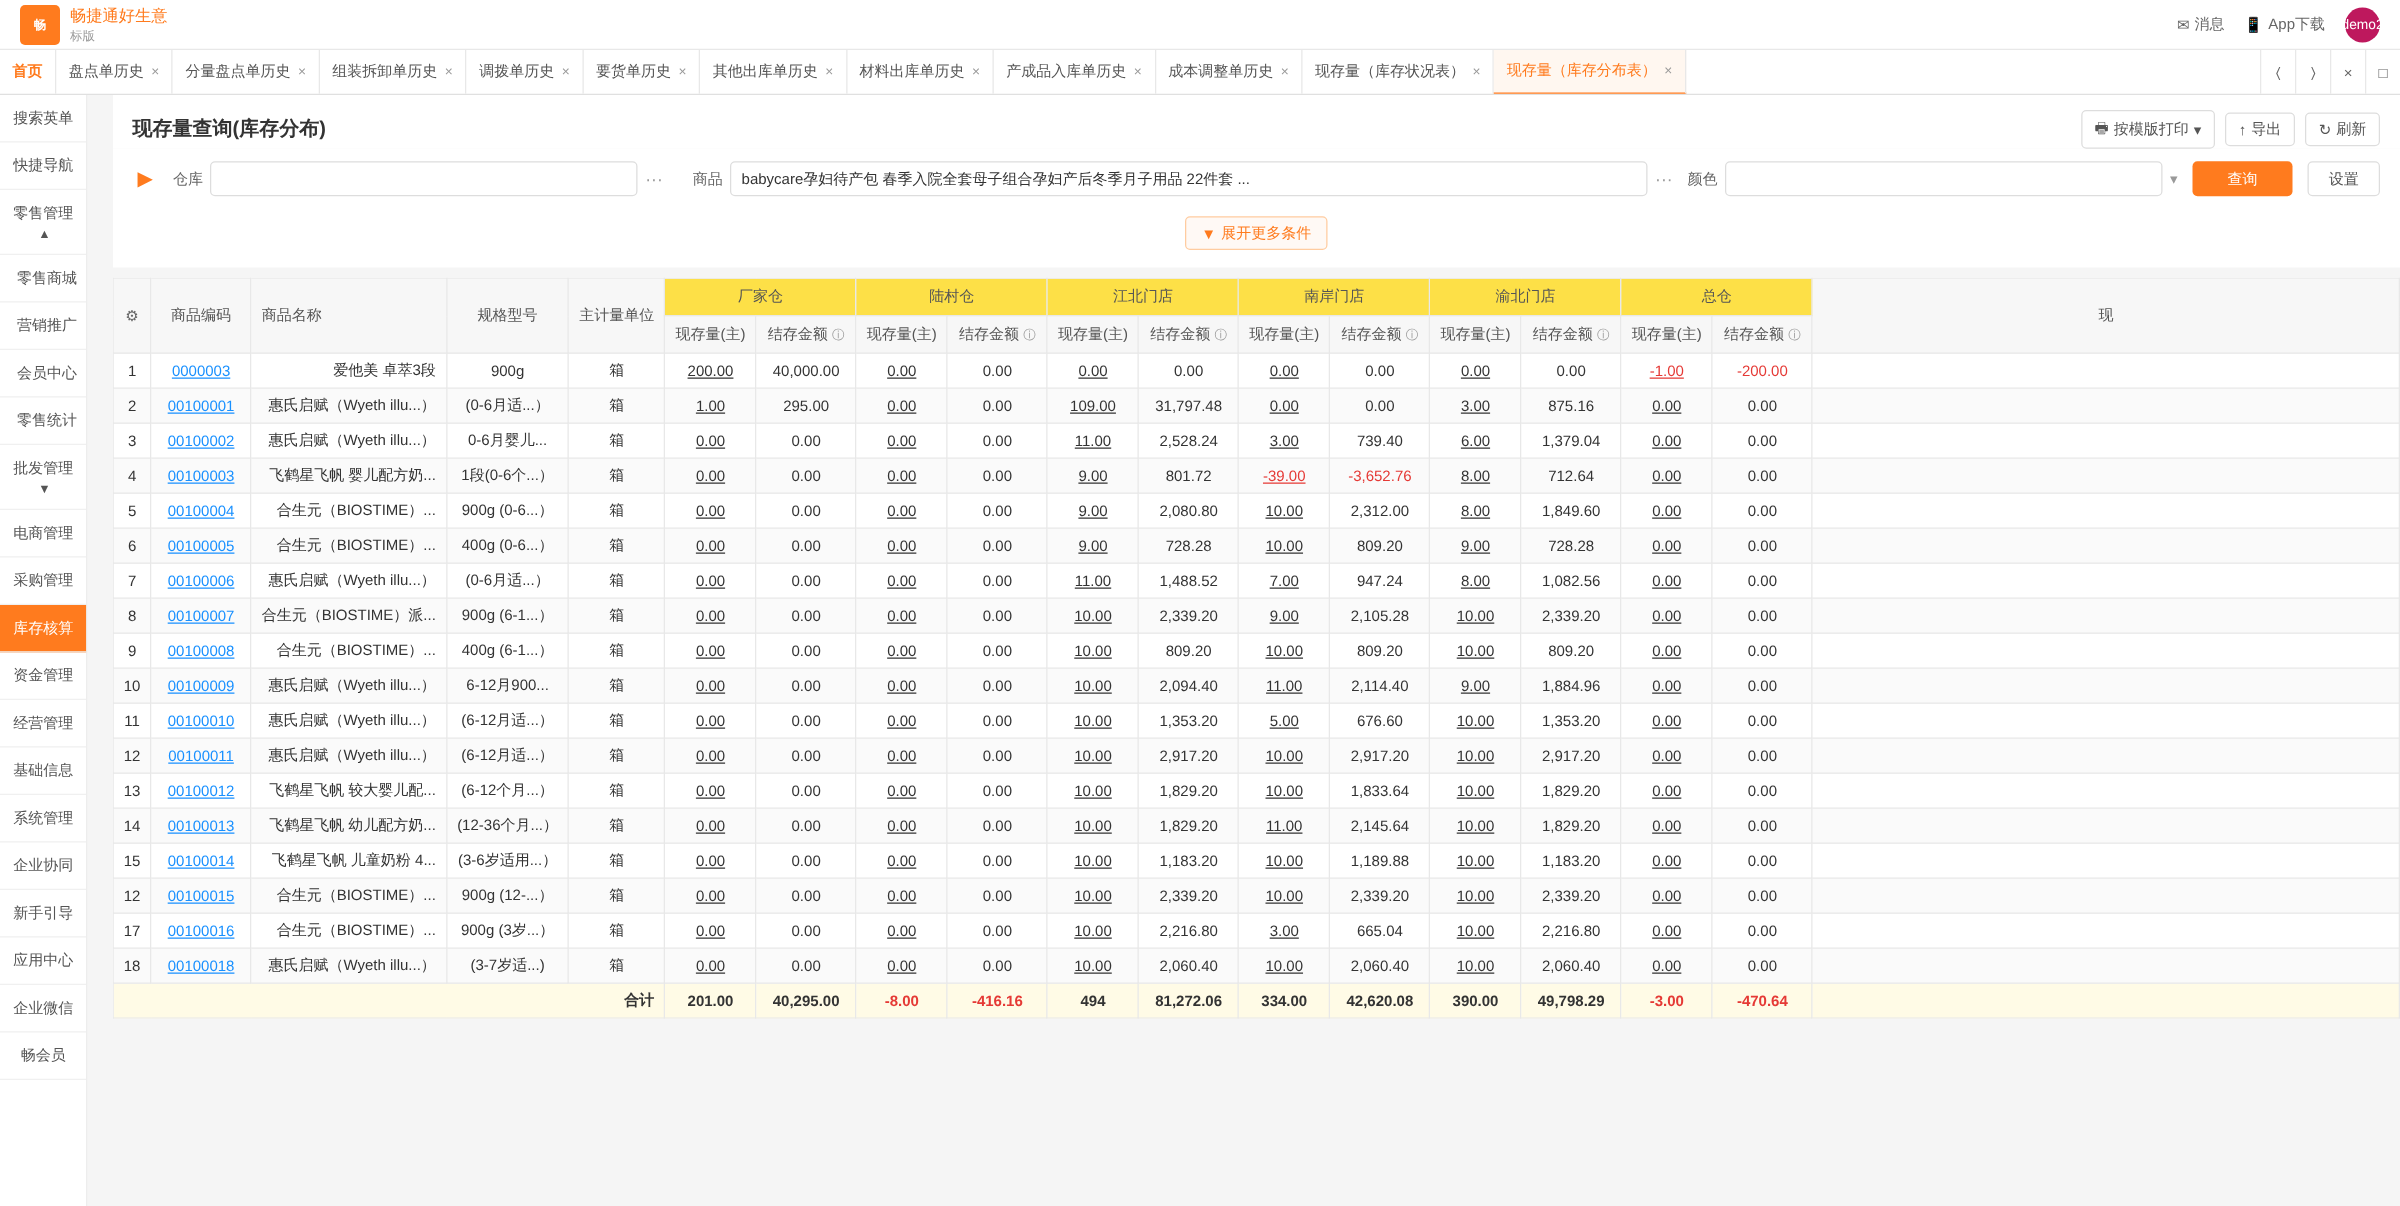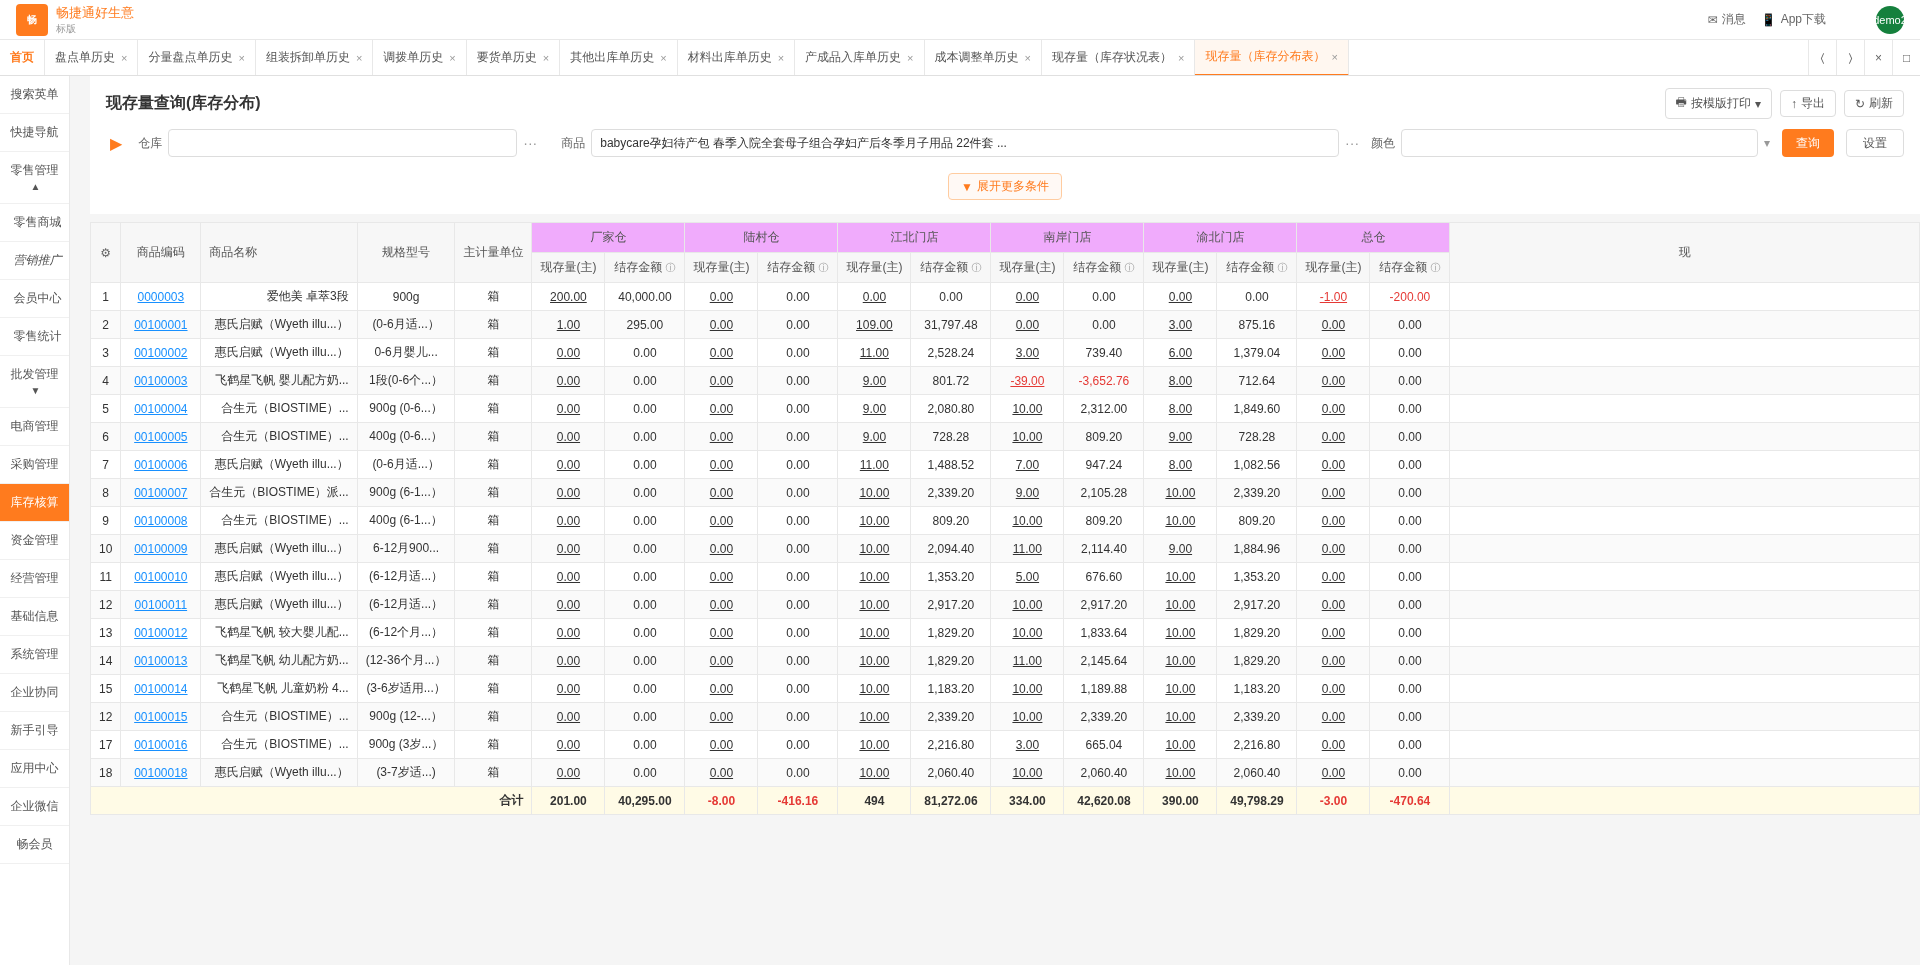--- a/index.html
+++ b/index.html
@@ -13,21 +13,21 @@
       align-items: center;
       justify-content: space-between;
       padding: 0 16px;
       border-bottom: 1px solid #e8e8e8;
       position: fixed; top: 0; left: 0; right: 0; z-index: 100;
     }
     .logo-area { display: flex; align-items: center; gap: 8px; }
     .logo-icon { width: 32px; height: 32px; background: #ff7b1e; border-radius: 4px; display: flex; align-items: center; justify-content: center; color: white; font-size: 10px; font-weight: bold; }
     .header-right { display: flex; align-items: center; gap: 16px; }
     .header-btn { display: flex; align-items: center; gap: 4px; color: #666; cursor: pointer; font-size: 12px; }
-    .avatar { width: 28px; height: 28px; border-radius: 50%; background: #15803d; display: flex; align-items: center; justify-content: center; color: white; font-size: 11px; margin-left: 34px; }
+    .avatar { width: 28px; height: 28px; border-radius: 50%; background: #be185d; display: flex; align-items: center; justify-content: center; color: white; font-size: 11px; }
 
     
     .nav-tabs {
       position: fixed; top: 40px; left: 0; right: 0; z-index: 99;
       background: #fff;
       border-bottom: 1px solid #e0e0e0;
       display: flex;
       align-items: center;
       height: 36px;
       overflow: hidden;
@@ -103,21 +103,21 @@
     }
     .filter-row { display: flex; align-items: center; gap: 12px; width: 100%; }
     .filter-group { display: flex; align-items: center; gap: 6px; flex: 1; }
     .filter-label { color: #666; white-space: nowrap; font-size: 12px; }
     .filter-input {
       flex: 1; height: 28px; border: 1px solid #ddd; border-radius: 4px;
       padding: 0 8px; font-size: 12px; color: #333; outline: none;
     }
     .filter-btn-orange {
       background: #ff7b1e; color: white; border: none;
-      padding: 0 14px; height: 28px; border-radius: 4px; cursor: pointer; font-size: 12px;
+      padding: 0 28px; height: 28px; border-radius: 4px; cursor: pointer; font-size: 12px;
     }
     .filter-btn-white {
       background: #fff; color: #555; border: 1px solid #ddd;
       padding: 0 16px; height: 28px; border-radius: 4px; cursor: pointer; font-size: 12px;
     }
     .expand-btn {
       display: flex; align-items: center; gap: 4px;
       color: #ff7b1e; cursor: pointer; font-size: 12px;
       padding: 4px 12px; border: 1px solid #ffcca0; border-radius: 4px;
       background: #fff9f5;
@@ -144,21 +144,21 @@
       color: #333;
       white-space: nowrap;
     }
     tr:nth-child(even) td { background: #fafafa; }
     td.text-left { text-align: right; }
     td.red { color: #e53935; }
     td.blue-link { color: #1890ff; text-decoration: underline; cursor: pointer; }
     td.underline { text-decoration: underline; cursor: pointer; }
     .summary-row td { background: #fffbe6 !important; font-weight: bold; }
     .summary-row td.red { color: #e53935; margin-top: 17px; }
-    .th-group { background: #f0abfc; margin-top: 28px; }
+    .th-group { background: #fde047; margin-top: 28px; }
     .settings-icon { color: #666; cursor: pointer; }
 
     .col-no { width: 30px; }
     .col-code { width: 80px; }
     .col-name { width: 130px; text-align: left; }
     .col-spec { width: 90px; }
     .col-unit { width: 60px; }
     .col-num { width: 70px; }
     .col-amt { width: 80px; }
 
@@ -249,21 +249,21 @@
     <div class="nav-arrow-btn">×</div>
     <div class="nav-arrow-btn">□</div>
   </div>
 </div>
 
 <div class="sidebar">
   <div class="sidebar-item">搜索英单</div>
   <div class="sidebar-item">快捷导航</div>
   <div class="sidebar-item">零售管理 <span class="arrow">▲</span></div>
   <div class="sidebar-item" style="padding-left:10px;">零售商城</div>
-  <div class="sidebar-item" style="padding-left:10px;font-style:italic;">营销推广</div>
+  <div class="sidebar-item" style="padding-left:10px;">营销推广</div>
   <div class="sidebar-item" style="padding-left:10px;">会员中心</div>
   <div class="sidebar-item" style="padding-left:10px;">零售统计</div>
   <div class="sidebar-item">批发管理 <span class="arrow">▼</span></div>
   <div class="sidebar-item">电商管理</div>
   <div class="sidebar-item">采购管理</div>
   <div class="sidebar-item active">库存核算</div>
   <div class="sidebar-item">资金管理</div>
   <div class="sidebar-item">经营管理</div>
   <div class="sidebar-item">基础信息</div>
   <div class="sidebar-item">系统管理</div>

